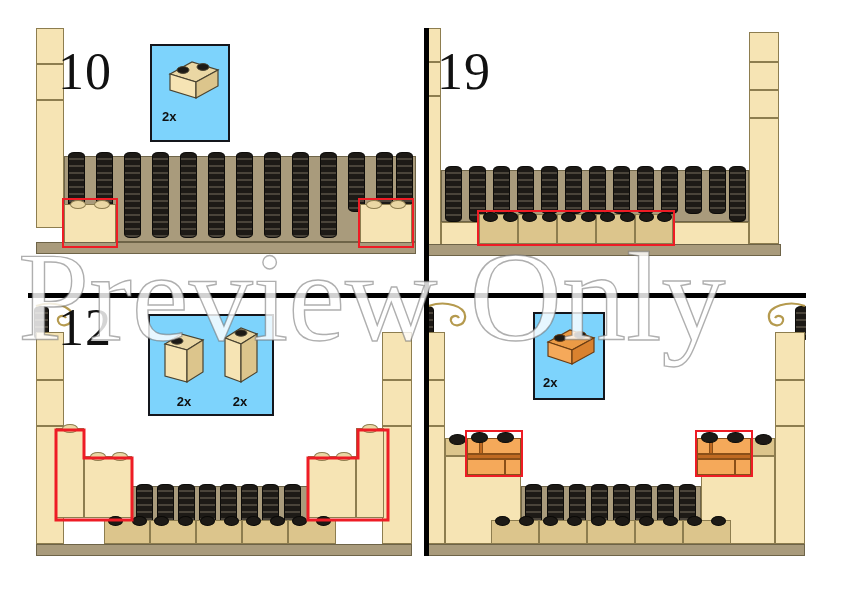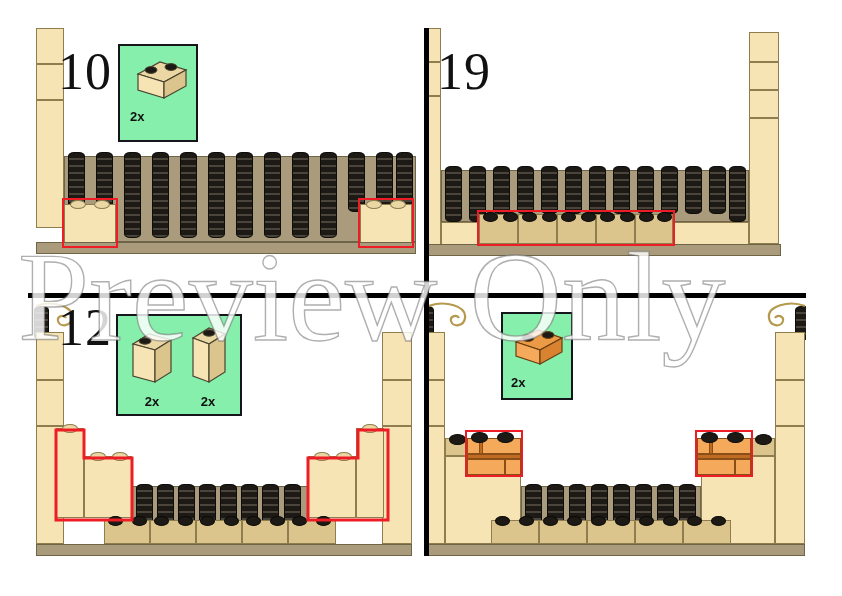--- a/index.html
+++ b/index.html
@@ -66,24 +66,25 @@
     font-size: 52px;
     line-height: 1;
     color: #111111;
     z-index: 25;
     letter-spacing: 1px;
   }
 
   
   .callout {
     position: absolute;
-    background: #86efac;
+    background: #7dd3fc;
     border: 2.5px solid #14161c;
     box-sizing: border-box;
     z-index: 24;
+    margin-left: 32px;
   }
   .callout-inner {
     position: relative;
     width: 100%;
     height: 100%;
   }
   .part-cell {
     position: absolute;
     text-align: center;
   }

